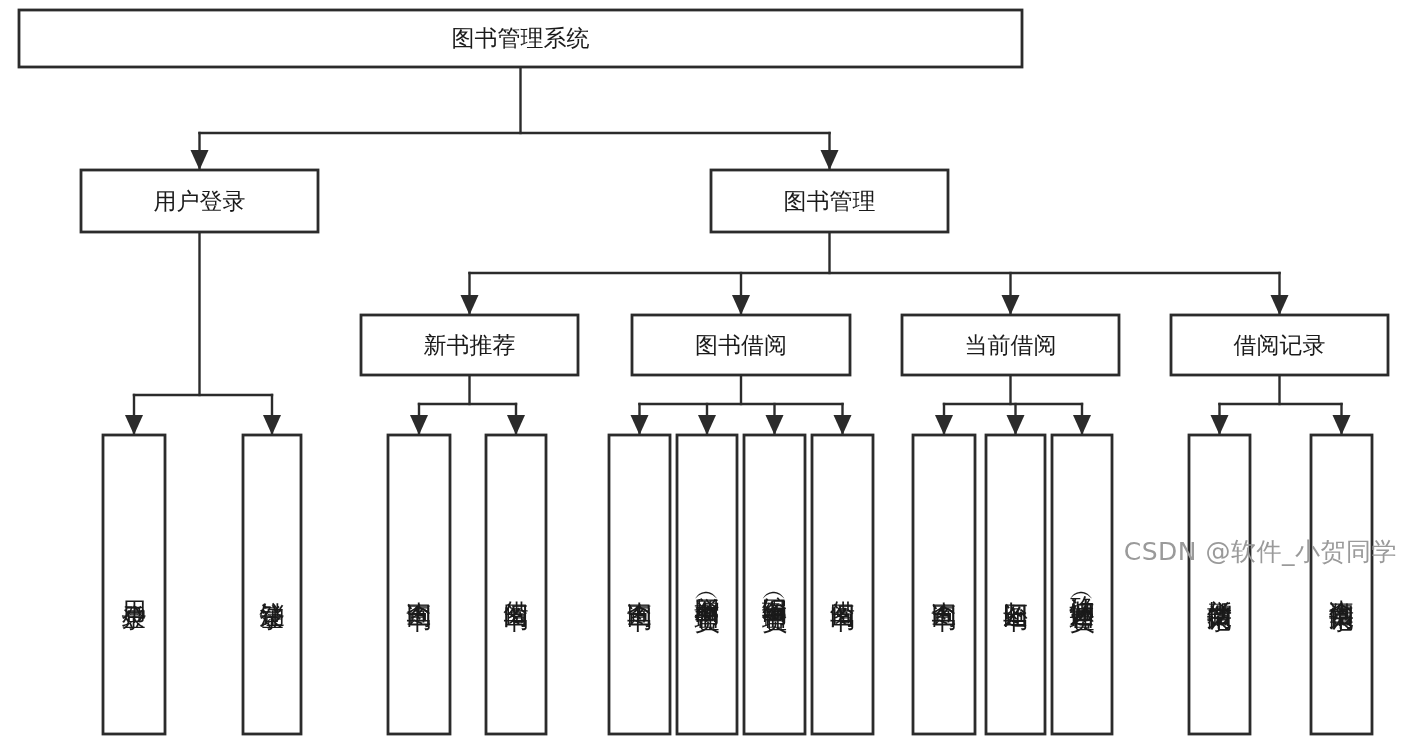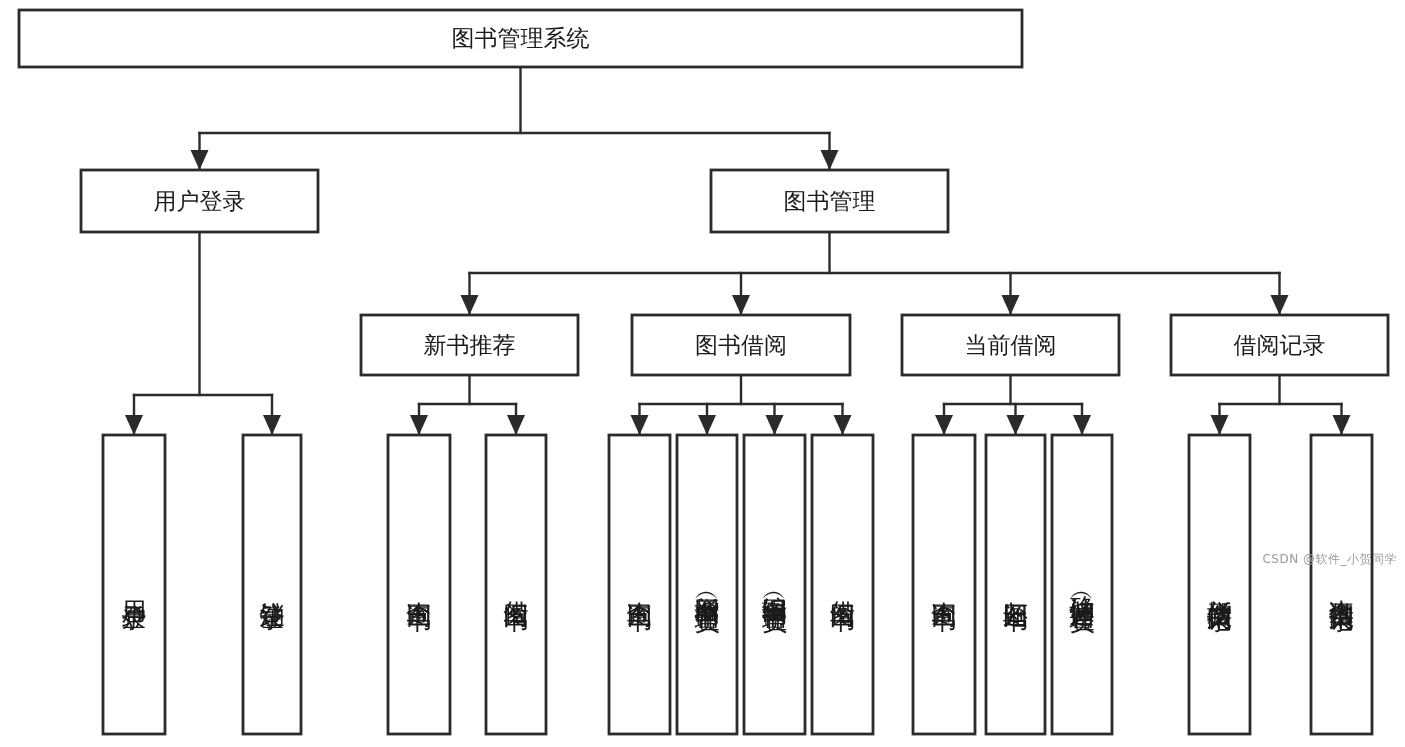--- a/index.html
+++ b/index.html
@@ -66,21 +66,21 @@
     letter-spacing: 2px;
     color: #1a1a1a;
     white-space: nowrap;
     text-align: center;
   }
   .watermark {
     position: absolute;
     right: 8px;
     bottom: 6px;
     font-family: "DejaVu Sans", "Liberation Sans", sans-serif;
-    font-size: 12px;
+    font-size: 25px;
     color: #9a9a9a;
     letter-spacing: 0.5px;
     white-space: nowrap;
   }
 </style>
 </head>
 <body>
 
 <div id="chart-root">
   <svg class="flow" viewBox="0 0 1405 747">

